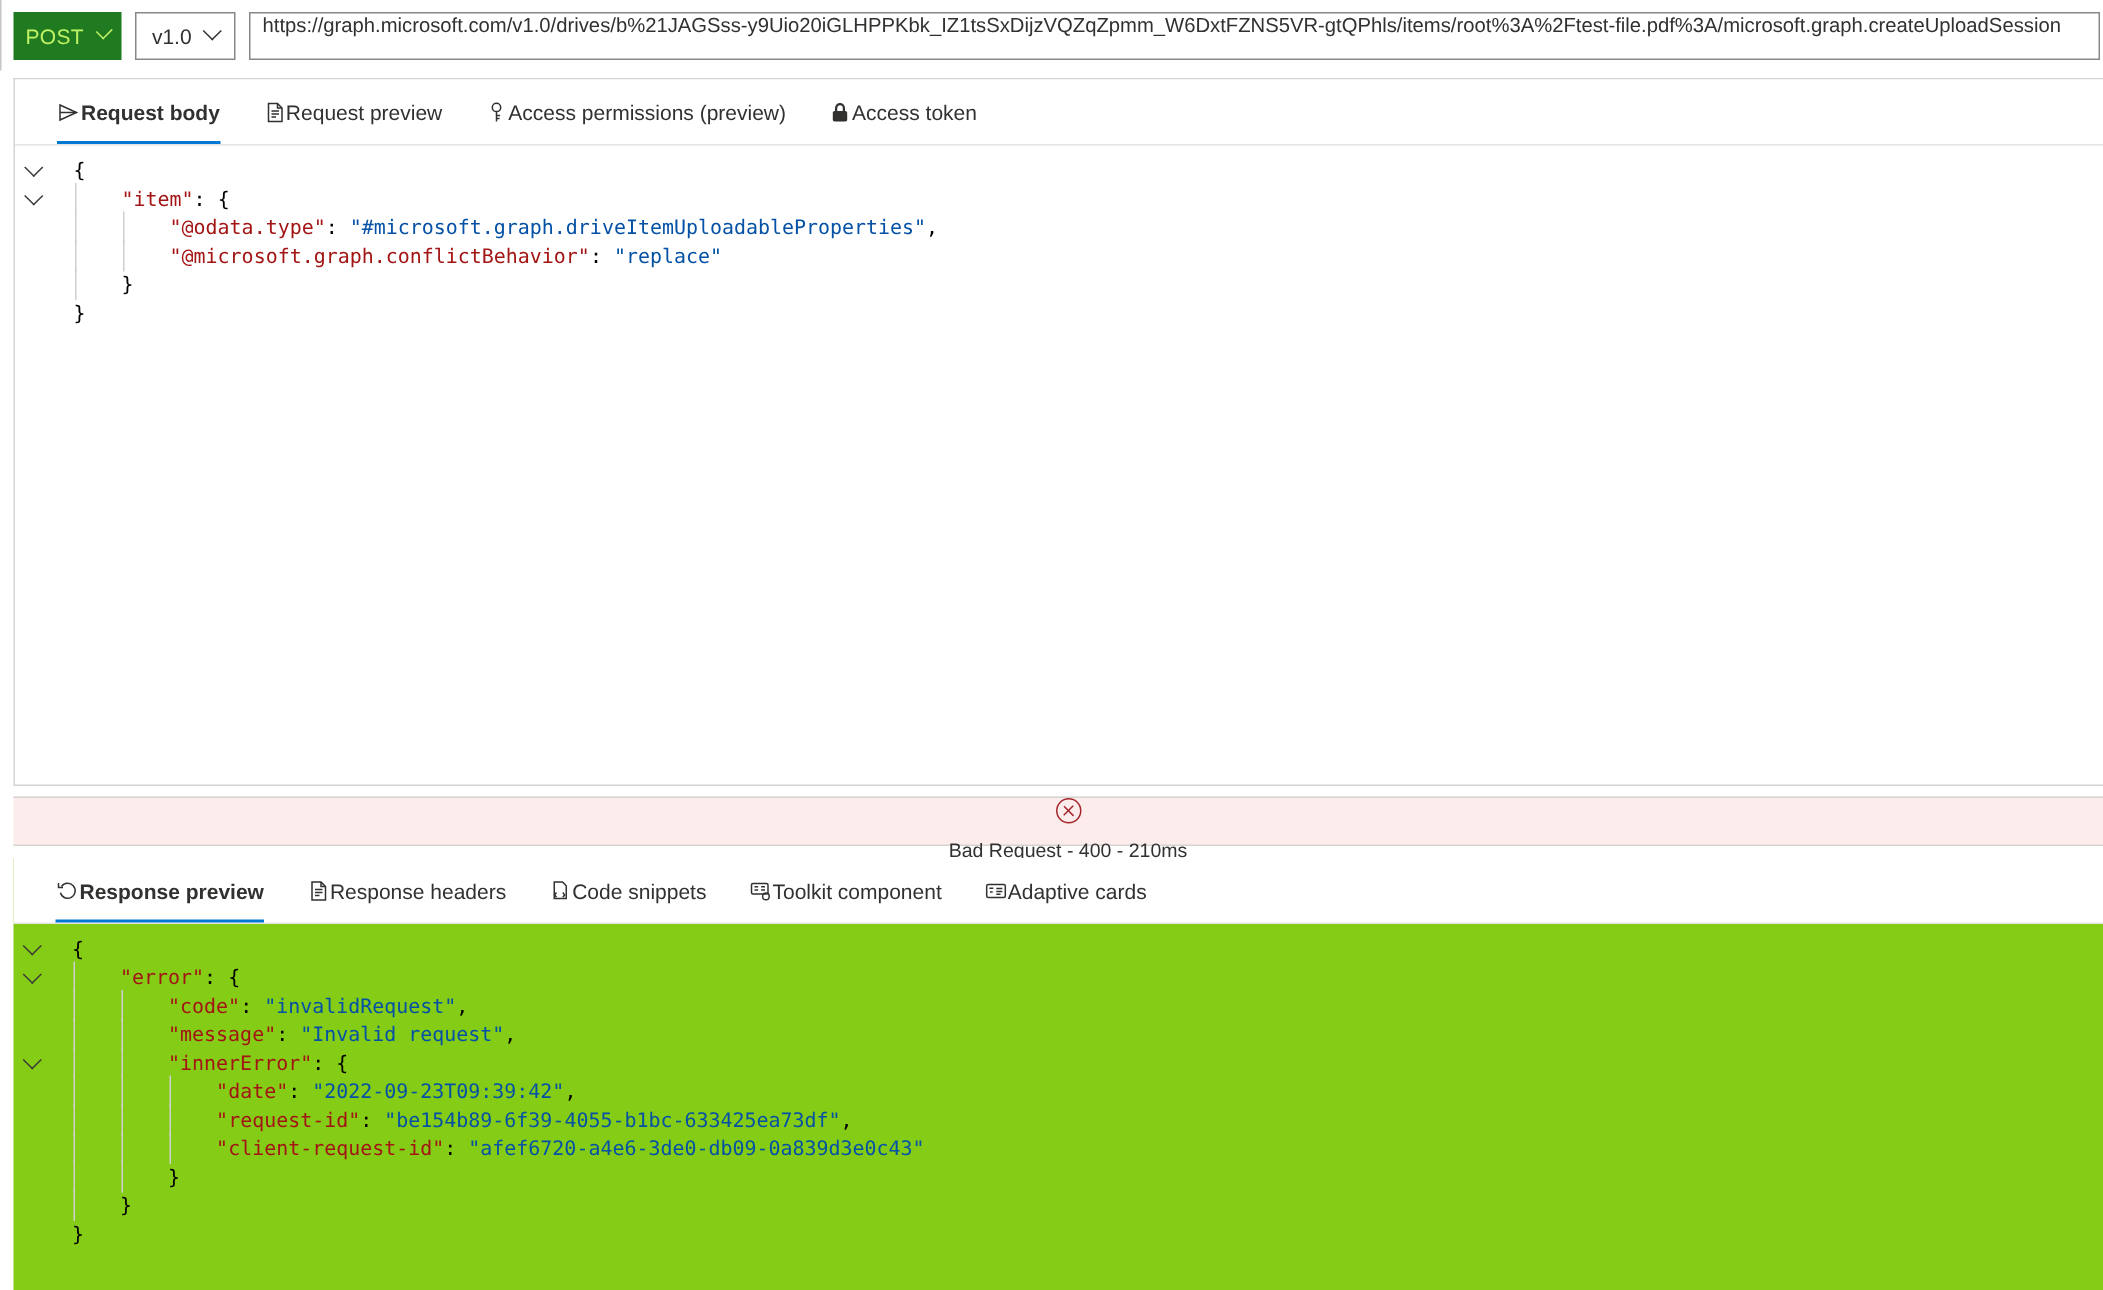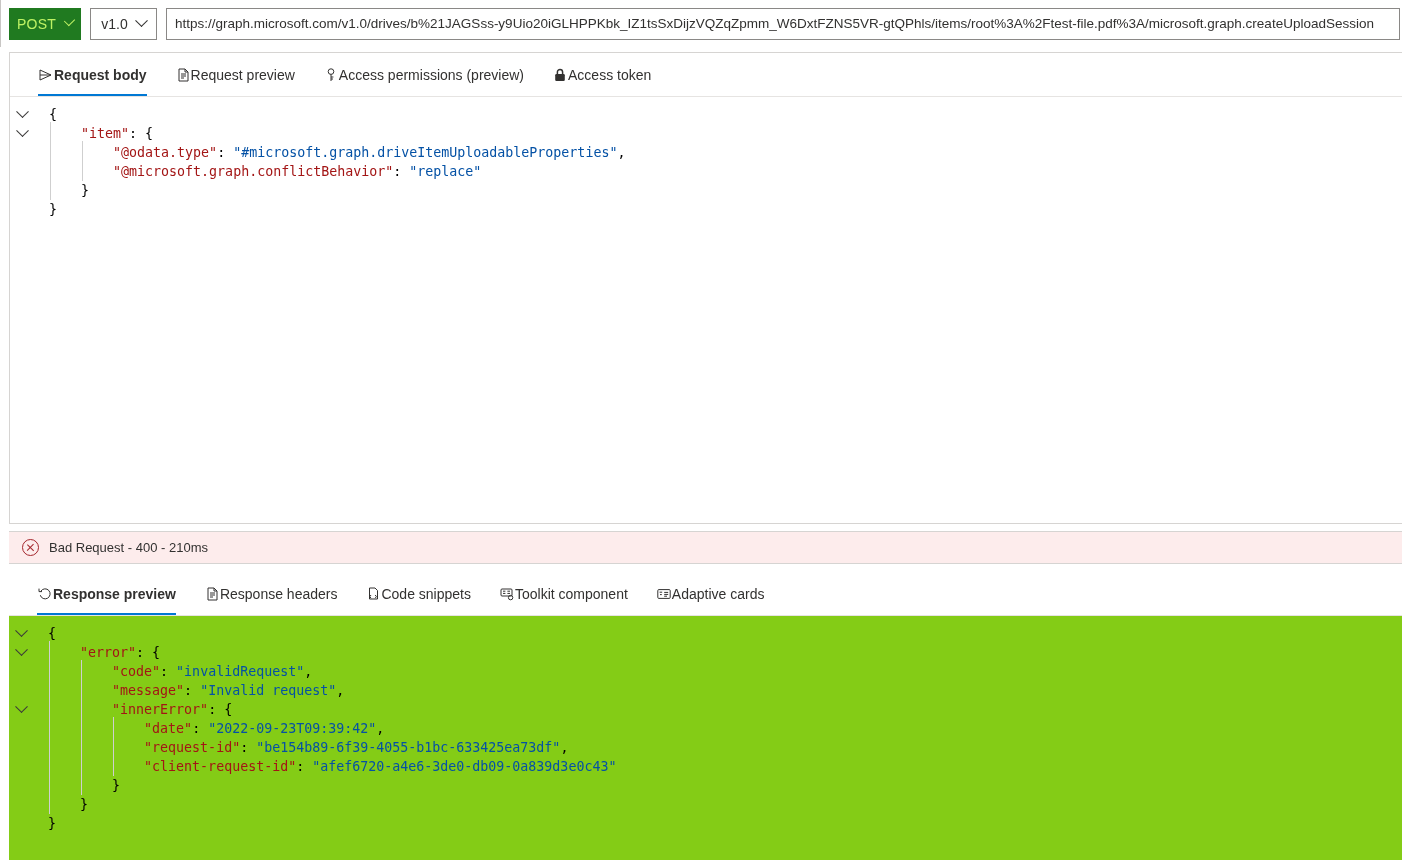--- a/index.html
+++ b/index.html
@@ -37,21 +37,21 @@
   }
   .version-btn {
     display: flex; align-items: center; justify-content: center; gap: 9px;
     width: 67px; height: 32px;
     background: #ffffff; color: #323130;
     font-size: 14px; border: 1px solid #8a8886; cursor: pointer; text-align: center;
   }
   .url-field {
     flex: 1 1 auto; height: 32px; margin-right: 2px;
     border: 1px solid #8a8886; background: #fff;
-    display: flex; align-items: center;
+    display: flex; 
     padding: 0 8px;
     font-size: 13.5px; color: #323130;
     white-space: nowrap; overflow: hidden;
   }
 
   
   .request-panel {
     position: absolute; left: 9px; top: 52px; width: 1393px; height: 472px;
     border: 1px solid #d6d4d2; border-right: none; background: #fff;
   }
@@ -102,21 +102,21 @@
   .b { color: #000000; }
 
   
   .status-strip {
     position: absolute; left: 9px; top: 531px; width: 1393px; height: 33px;
     background: #fdecec;
     border-top: 1px solid #d6d4d2;
     border-bottom: 1px solid #d6d4d2;
     display: flex; align-items: center; gap: 10px;
     padding-left: 13px;
-    font-size: 13px; color: #323130;
+    font-size: 13px; color: #323130; flex-direction: column;
   }
   .err-circle {
     width: 17px; height: 17px; border-radius: 50%;
     border: 1.3px solid #a4262c; flex: none;
     position: relative;
   }
   .err-circle::before, .err-circle::after {
     content:""; position:absolute; left:3.2px; top:7px;
     width: 8.5px; height: 1.3px; background: #a4262c;
   }

